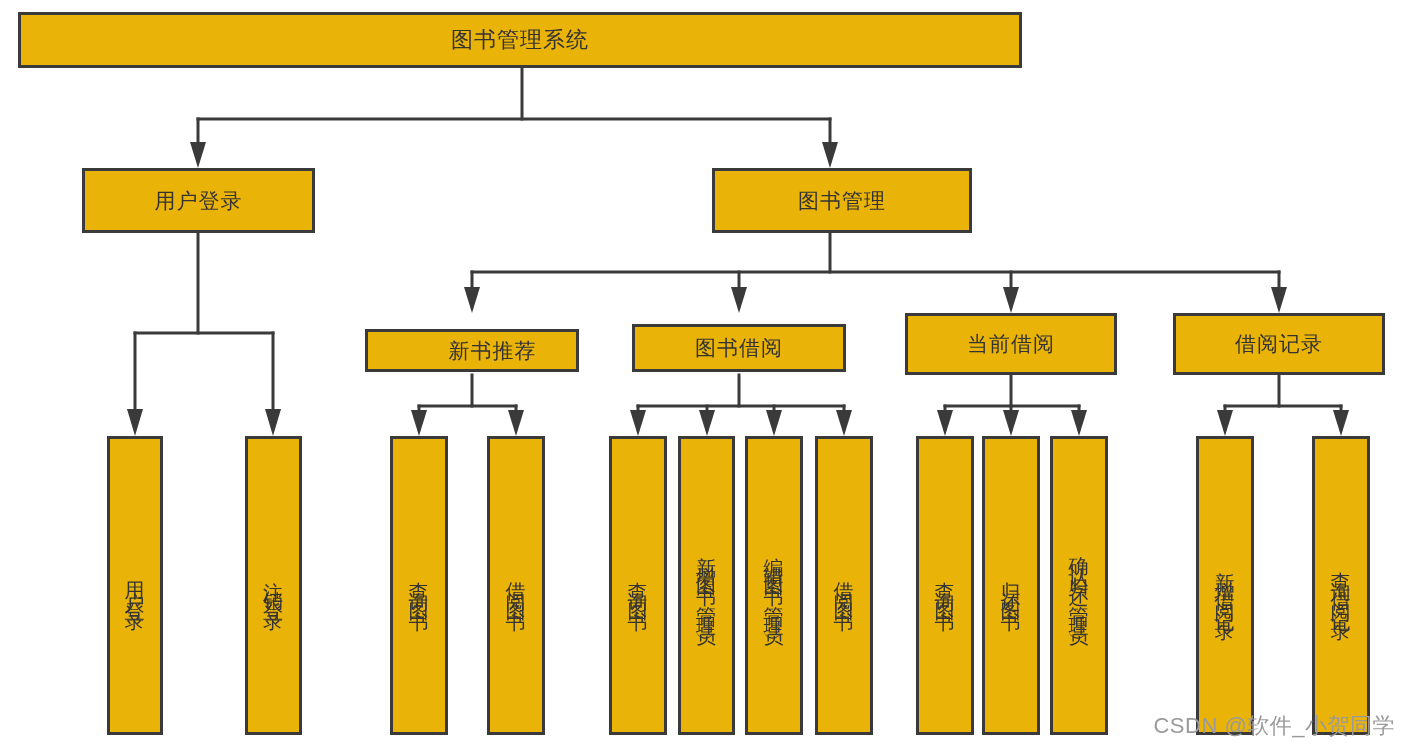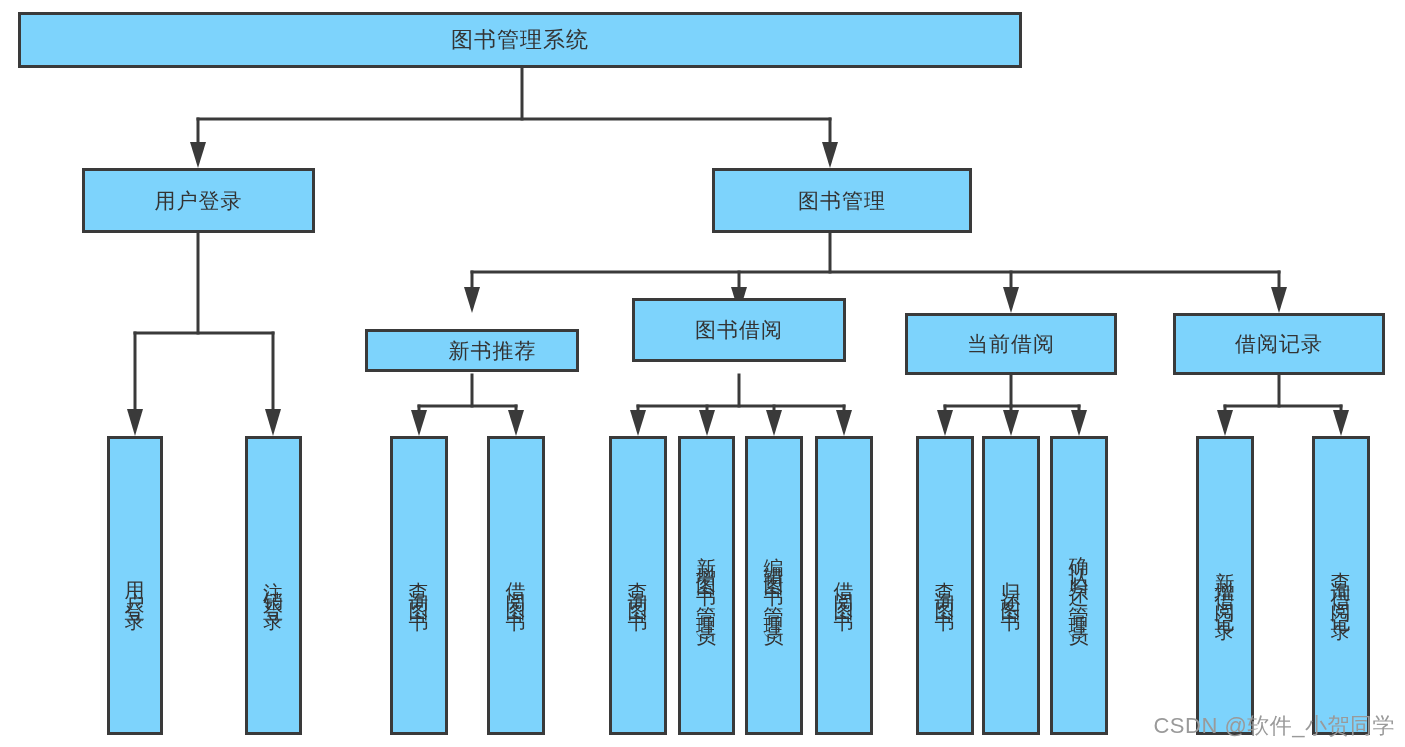--- a/index.html
+++ b/index.html
@@ -4,37 +4,37 @@
 <style>
   html,body{margin:0;padding:0;background:#fff;}
   .stage{
     position:relative;width:1405px;height:747px;background:#ffffff;overflow:hidden;
     font-family:"Liberation Sans","DejaVu Sans",sans-serif;color:#333333;
   }
   .wires{position:absolute;left:0;top:0;width:1405px;height:747px;}
   .wires line{stroke:#3a3a3a;stroke-width:3;stroke-linecap:square;}
   .wires polygon{fill:#3a3a3a;}
   .node{
-    position:absolute;box-sizing:border-box;background:#7dd3fc;
+    position:absolute;box-sizing:border-box;background:#eab308;
     border:3px solid #3a3a3a;display:flex;align-items:center;justify-content:center;
     font-size:21px;letter-spacing:1px;white-space:nowrap;
   }
   .root{font-size:22px;}
   .leaf{
     writing-mode:vertical-rl;font-size:20px;letter-spacing:10px;
     white-space:normal;line-height:1;
   }
   
   #b-root{left:18px;top:12px;width:1004px;height:56px;}
   
   #b-user{left:82px;top:168px;width:233px;height:65px;}
   #b-mgmt{left:712px;top:168px;width:260px;height:65px;}
   
   #b-nb{left:365px;top:329px;width:214px;height:43px;padding-left:41px;}
-  #b-bb{left:632px;top:298px;width:214px;height:64px;}
+  #b-bb{left:632px;top:324px;width:214px;height:48px;}
   #b-cb{left:905px;top:313px;width:212px;height:62px;}
   #b-br{left:1173px;top:313px;width:212px;height:62px;}
   
   .leaf{top:436px;height:299px;}
   #f-u1{left:107px;width:56px;}
   #f-u2{left:245px;width:57px;}
   #f-n1{left:390px;width:58px;}
   #f-n2{left:487px;width:58px;}
   #f-b1{left:609px;width:58px;}
   #f-b2{left:678px;width:57px;}

